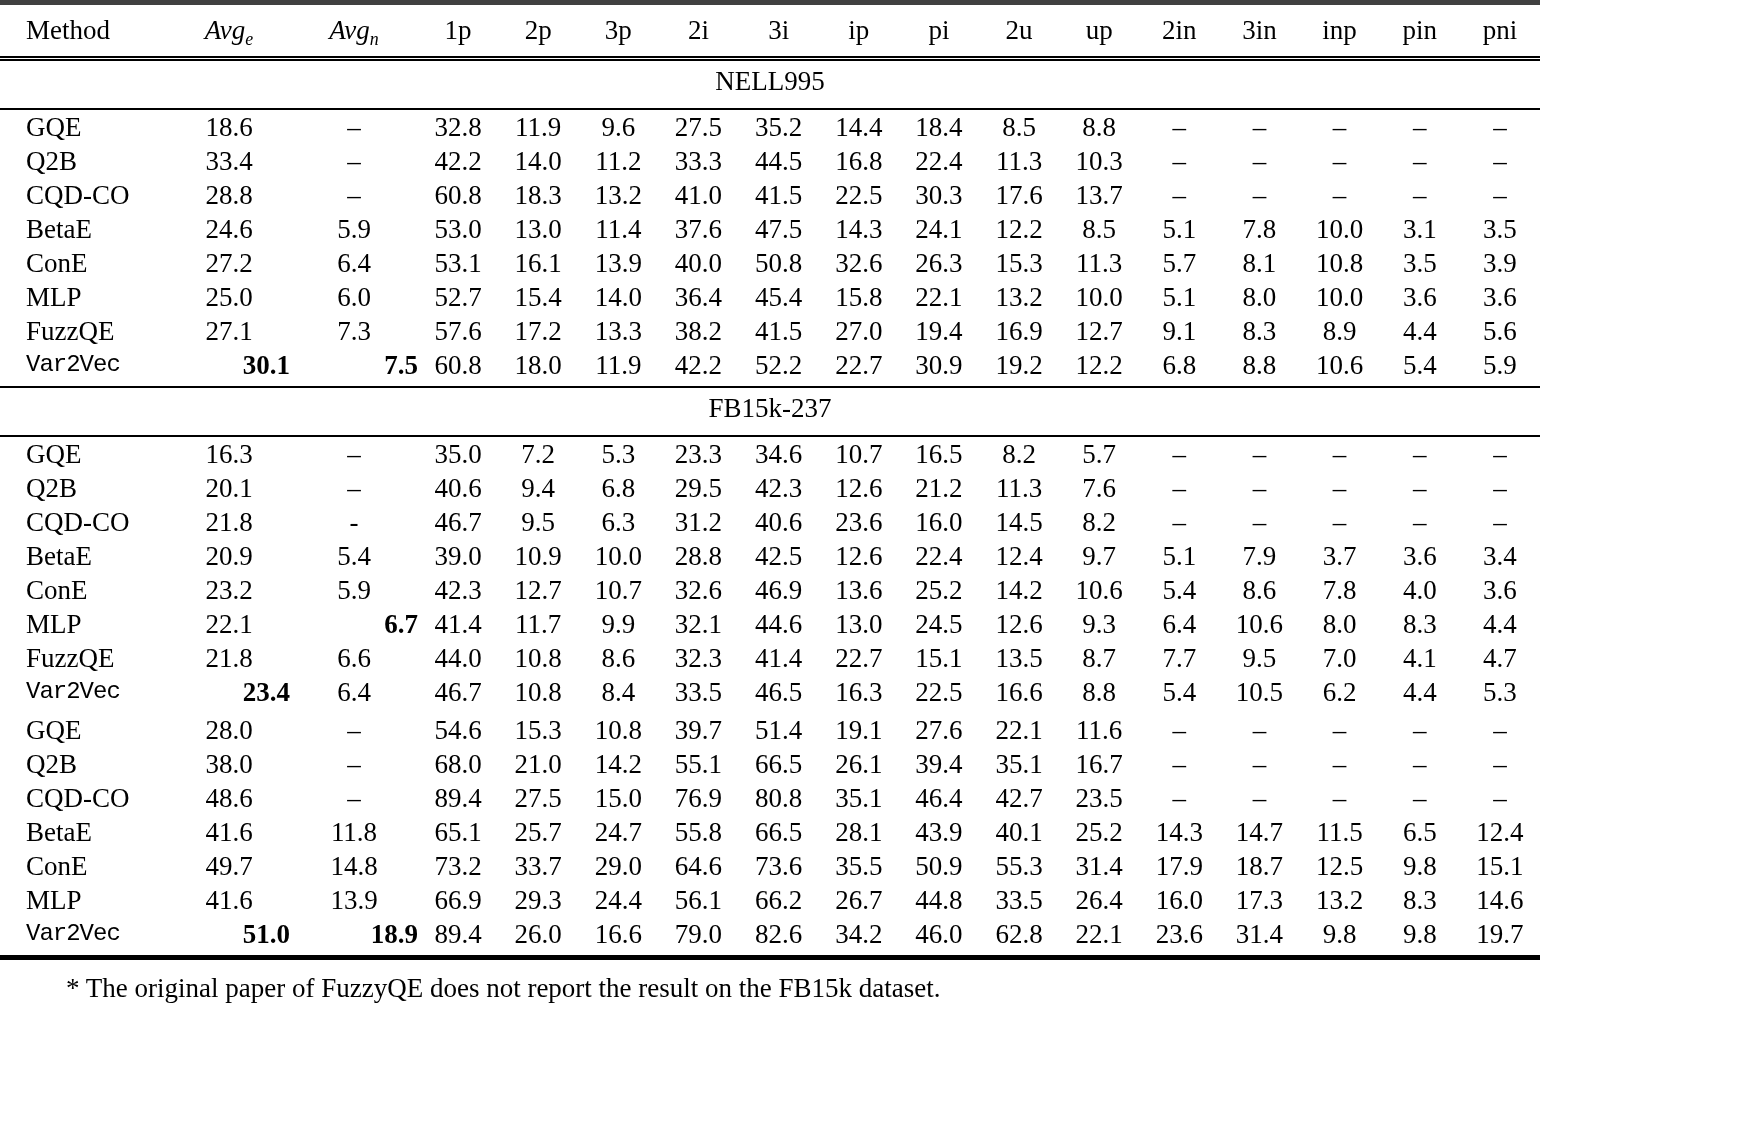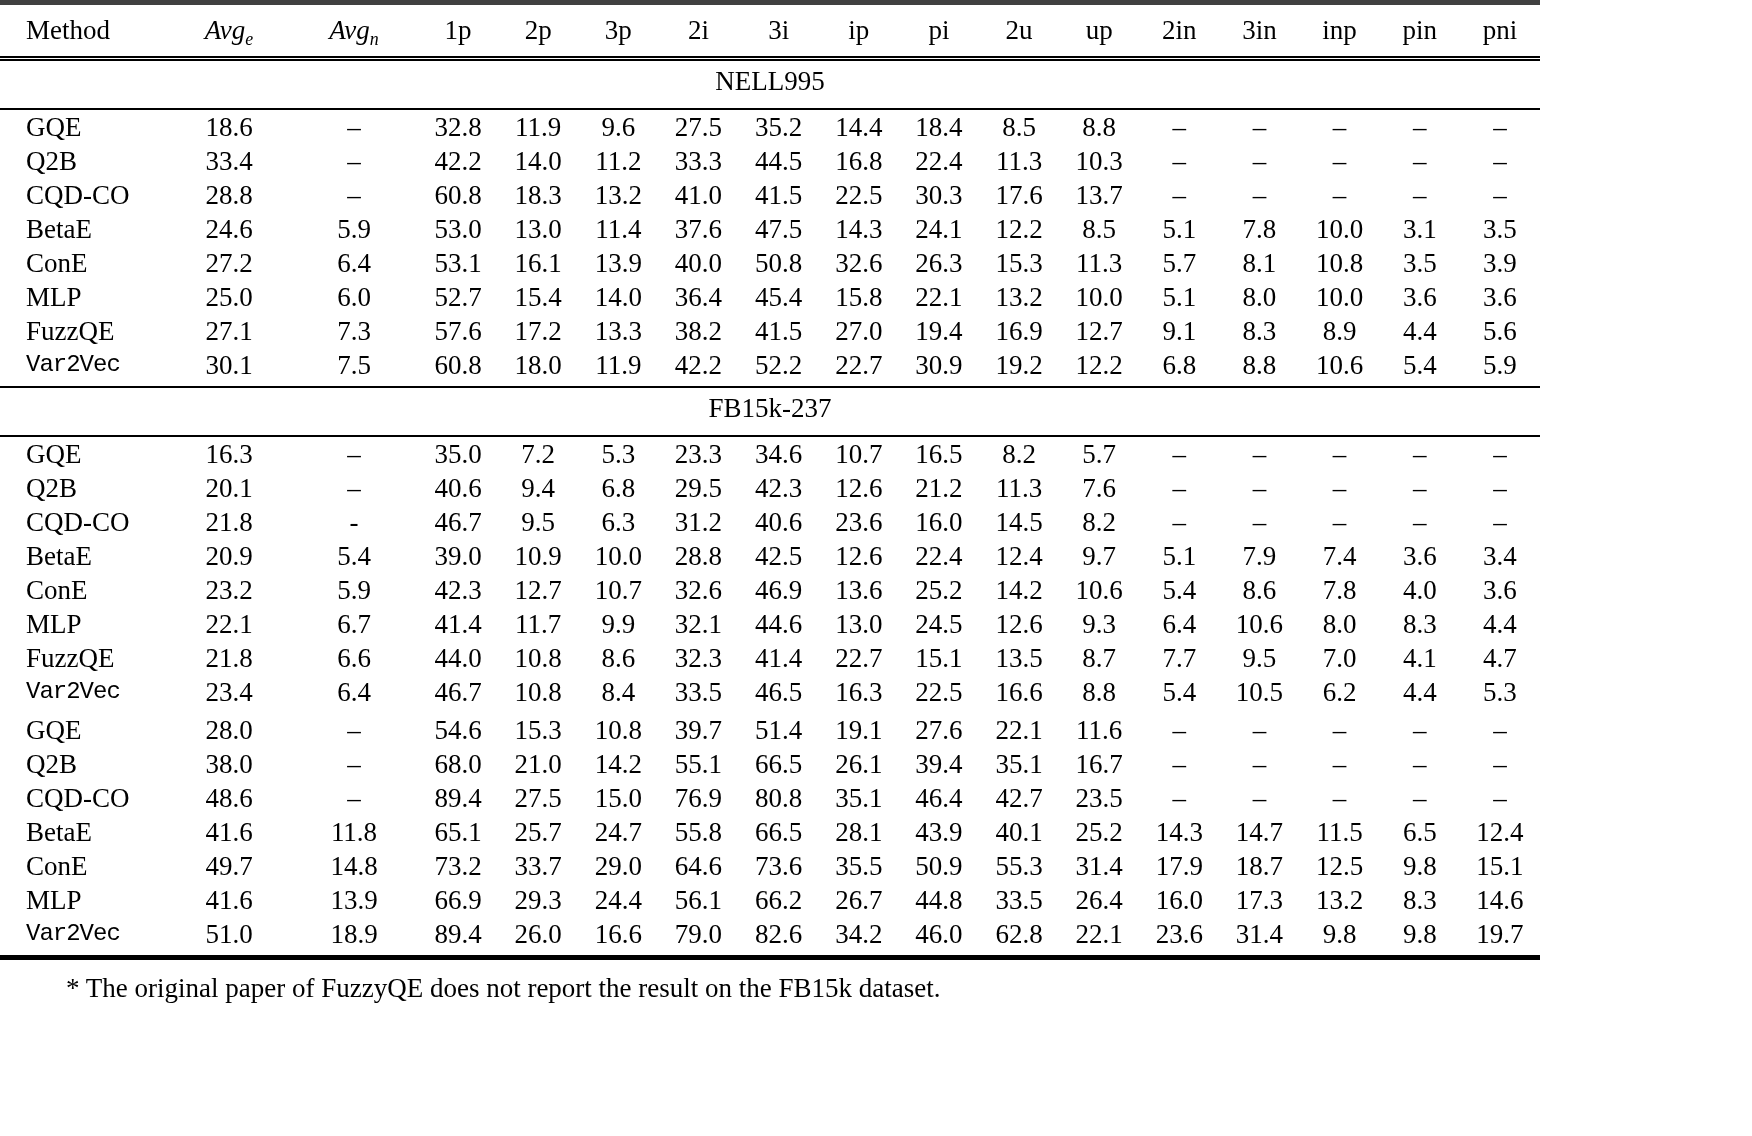--- a/index.html
+++ b/index.html
@@ -41,21 +41,21 @@
     text-align: center;
     padding: 3px 0 10px 0;
     border-bottom: 2px solid #000;
   }
   tr.with-top td.section-title {
     border-top: 2px solid #000;
   }
   tbody tr.data-row:first-of-type td { padding-top: 4px; }
   tr.last-row td { padding-bottom: 4px; }
   tr.table-end td { border-bottom: 5px solid #000; }
-  td.b { font-weight: normal; }
+  td.b { font-weight: bold; text-align: right; }
   .tt {
     font-family: "Liberation Mono", monospace;
     font-size: 24px;
     letter-spacing: -1px;
   }
   i.avg { font-style: italic; }
   sub.subsc {
     font-size: 66%;
     font-style: italic;
     line-height: 0;
@@ -338,21 +338,21 @@
         <td>10.9</td>
         <td>10.0</td>
         <td>28.8</td>
         <td>42.5</td>
         <td>12.6</td>
         <td>22.4</td>
         <td>12.4</td>
         <td>9.7</td>
         <td>5.1</td>
         <td>7.9</td>
-        <td>7.4</td>
+        <td>3.7</td>
         <td>3.6</td>
         <td>3.4</td>
       </tr>
       <tr class="data-row">
         <td class="method">ConE</td>
         <td>23.2</td>
         <td>5.9</td>
         <td>42.3</td>
         <td>12.7</td>
         <td>10.7</td>

